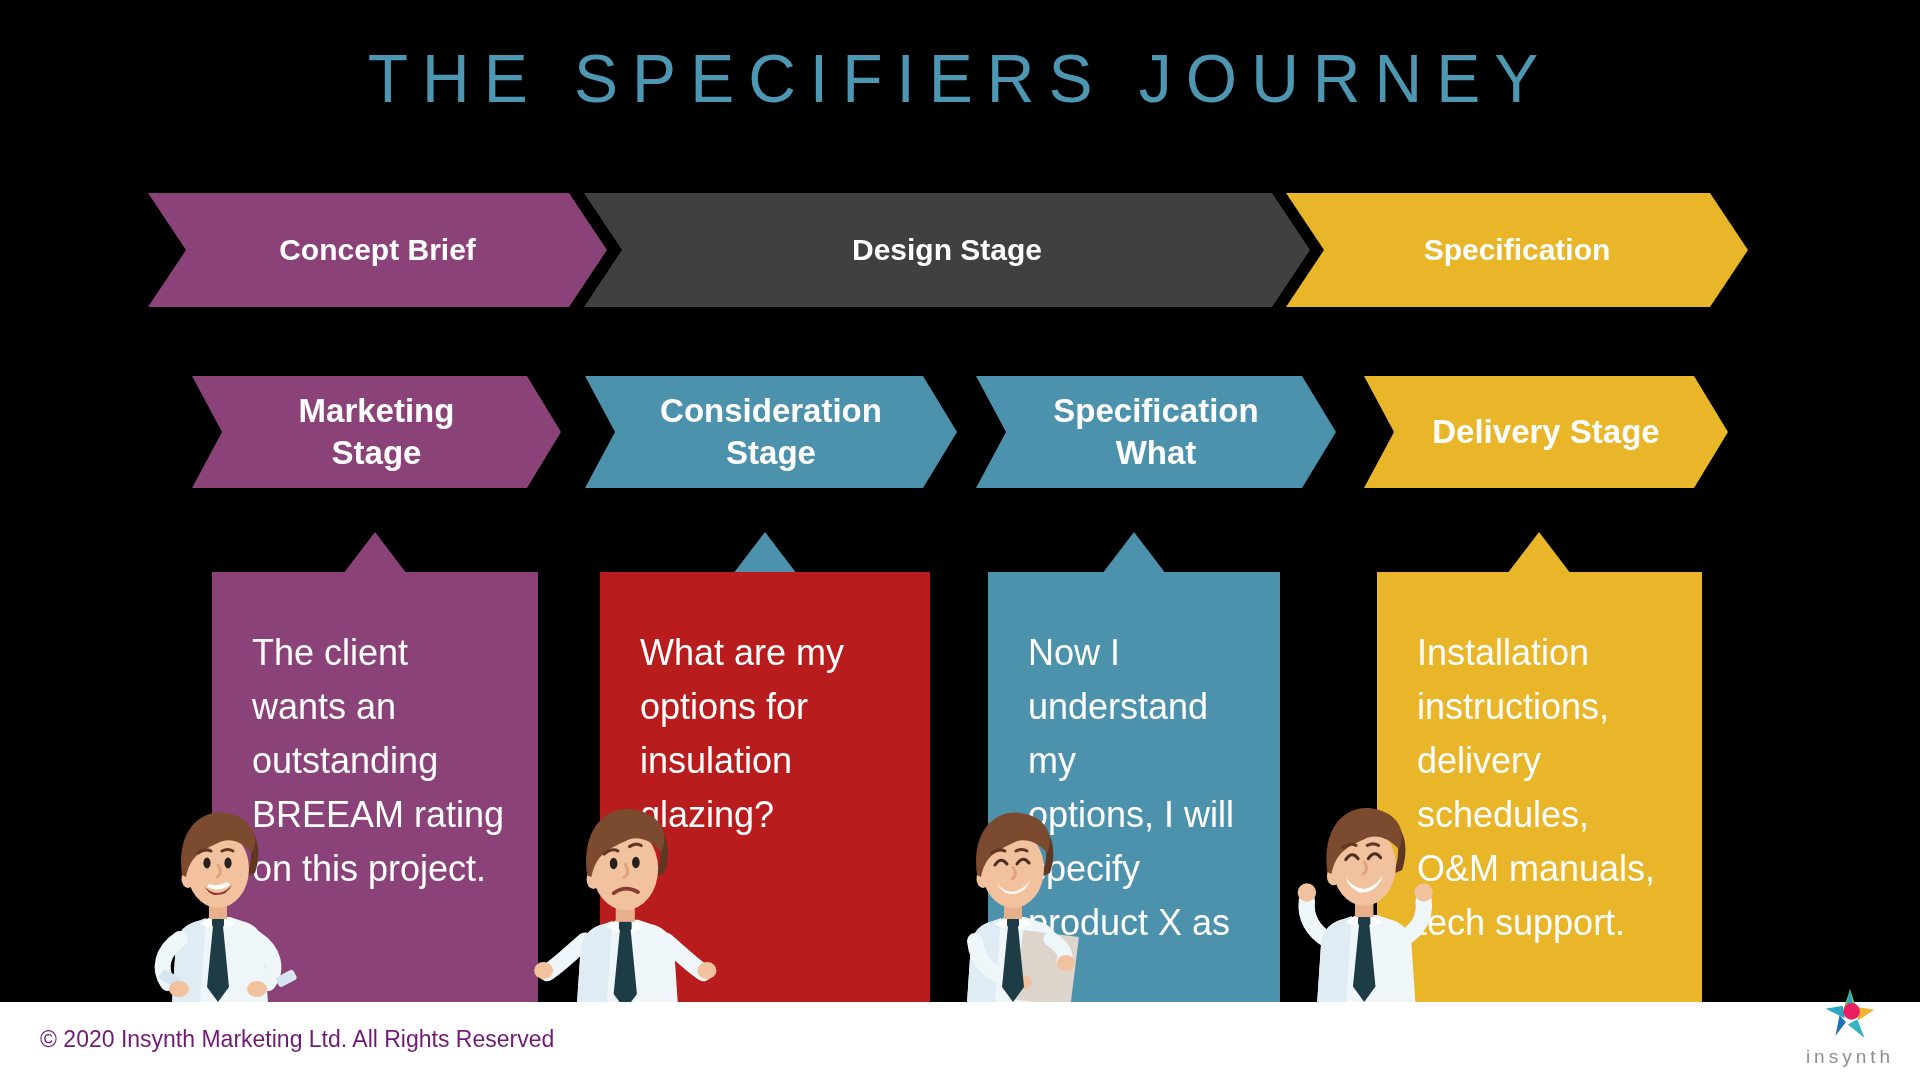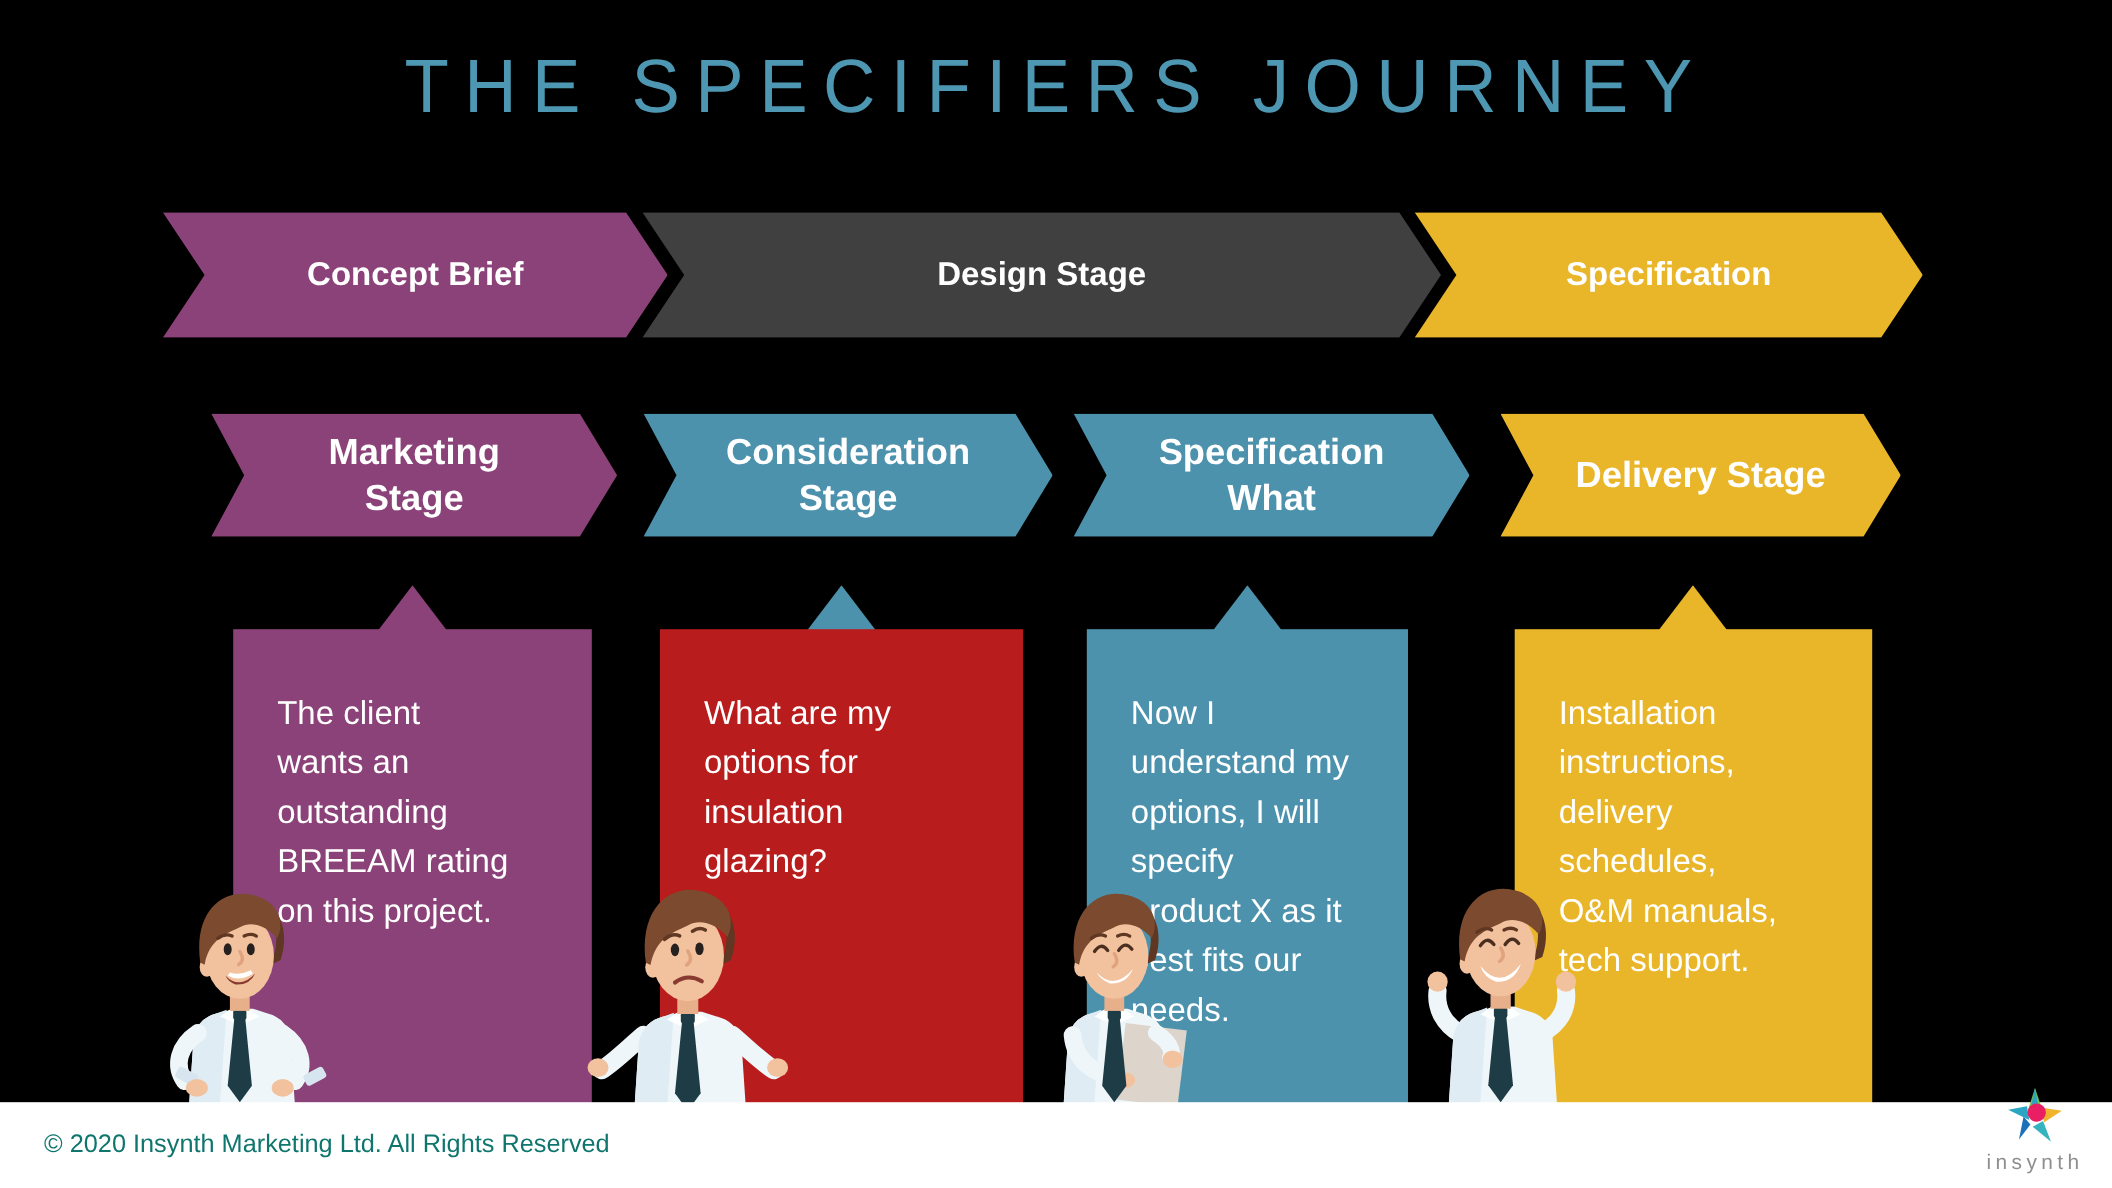--- a/index.html
+++ b/index.html
@@ -26,32 +26,32 @@
   #b4{left:1364px;width:364px;background:#E9B629;}
 
   
   .tail{position:absolute;top:532px;width:64px;height:42px;
         clip-path:polygon(50% 0,100% 100%,0 100%);}
   #t1{left:343px;background:#8B4278;}
   #t2{left:733px;background:#4D92AD;}
   #t3{left:1102px;background:#4D92AD;}
   #t4{left:1507px;background:#E9B629;}
   .bubble{position:absolute;top:572px;height:431px;box-sizing:border-box;
-          color:#fff;font-size:30px;line-height:1.5;white-space:pre-line;
+          color:#fff;font-size:36px;line-height:1.5;white-space:pre-line;
           padding:54px 24px 0 40px;z-index:1;}
   #x1{left:212px;width:326px;background:#8B4278;}
   #x2{left:600px;width:330px;background:#b91c1c;}
   #x3{left:988px;width:292px;background:#4D92AD;}
   #x4{left:1377px;width:325px;background:#E9B629;}
 
   .char{position:absolute;z-index:2;}
 
   
   .strip{position:absolute;left:0;top:1002px;width:1920px;height:78px;background:#fff;z-index:3;}
-  .copyright{position:absolute;left:40px;top:24px;font-size:23px;color:#0f766e;}
+  .copyright{position:absolute;left:40px;top:24px;font-size:23px;color:#701a75;}
   .logo{position:absolute;left:1790px;top:-14px;width:120px;text-align:center;}
   .logo-text{font-size:19px;letter-spacing:4px;color:#8E8E8E;margin-top:2px;}
 </style>
 </head>
 <body>
 
 <div class="canvas">
 
   <div class="title">THE SPECIFIERS JOURNEY</div>
 

